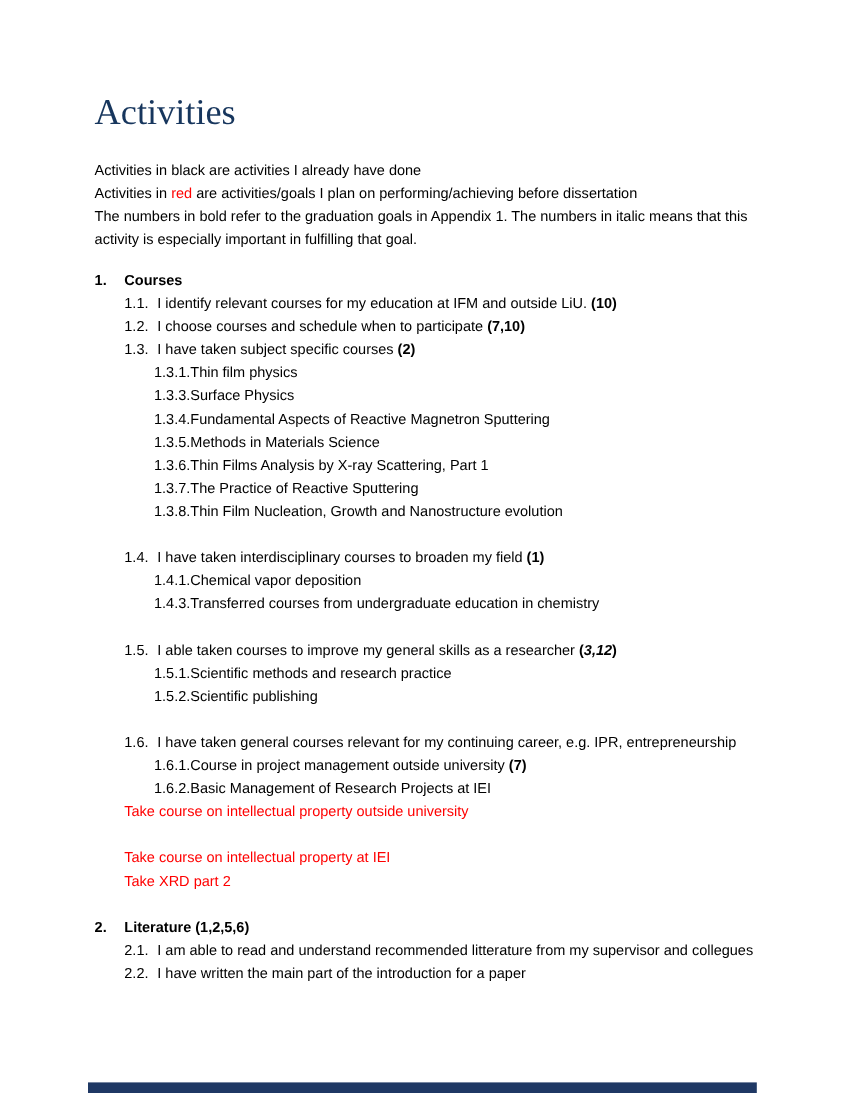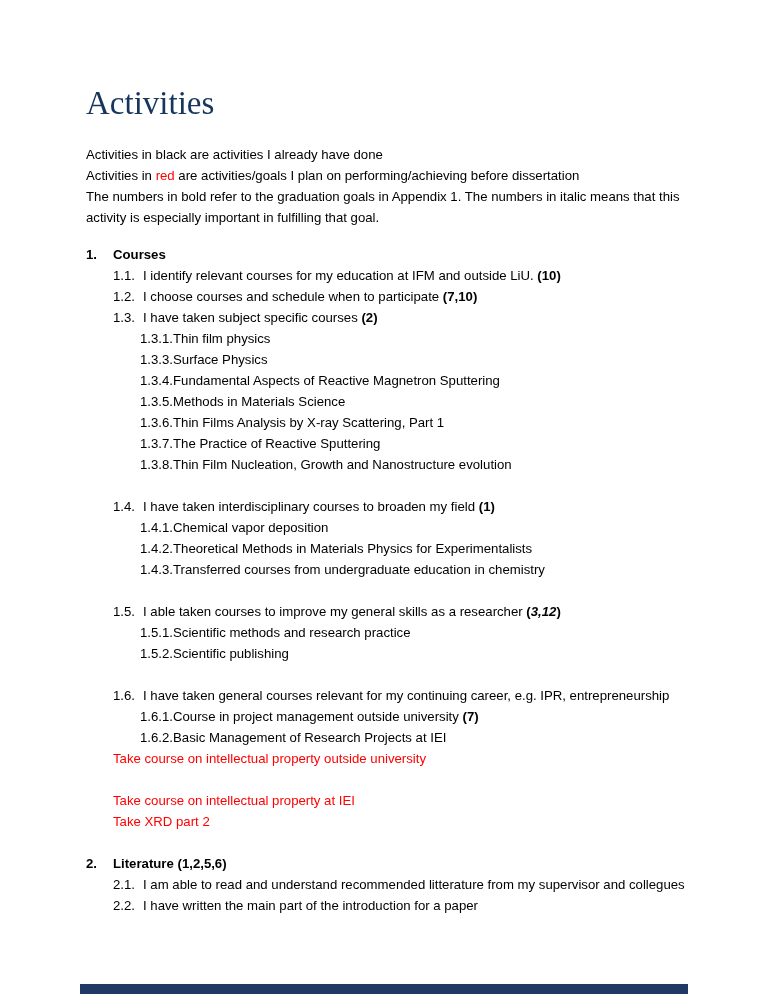--- a/index.html
+++ b/index.html
@@ -72,21 +72,20 @@
         <div class="line l2"><span class="marker2">1.3.</span><span>I have taken subject specific courses </span><span class="b">(2)</span></div>
         <div class="line l3"><span class="marker3">1.3.1.</span><span>Thin film physics</span></div>
         <div class="line l3"><span class="marker3">1.3.3.</span><span>Surface Physics</span></div>
         <div class="line l3"><span class="marker3">1.3.4.</span><span>Fundamental Aspects of Reactive Magnetron Sputtering</span></div>
         <div class="line l3"><span class="marker3">1.3.5.</span><span>Methods in Materials Science</span></div>
         <div class="line l3"><span class="marker3">1.3.6.</span><span>Thin Films Analysis by X-ray Scattering, Part 1</span></div>
         <div class="line l3"><span class="marker3">1.3.7.</span><span>The Practice of Reactive Sputtering</span></div>
         <div class="line l3"><span class="marker3">1.3.8.</span><span>Thin Film Nucleation, Growth and Nanostructure evolution</span></div>
         <div class="line l2 gap"><span class="marker2">1.4.</span><span>I have taken interdisciplinary courses to broaden my field </span><span class="b">(1)</span></div>
         <div class="line l3"><span class="marker3">1.4.1.</span><span>Chemical vapor deposition</span></div>
-        <div class="line l3"><span class="marker3">1.4.2.</span><span>Theoretical Methods in Materials Physics for Experimentalists</span></div>
         <div class="line l3"><span class="marker3">1.4.3.</span><span>Transferred courses from undergraduate education in chemistry</span></div>
         <div class="line l2 gap"><span class="marker2">1.5.</span><span>I able taken courses to improve my general skills as a researcher </span><span class="b">(</span><span class="b i">3,12</span><span class="b">)</span></div>
         <div class="line l3"><span class="marker3">1.5.1.</span><span>Scientific methods and research practice</span></div>
         <div class="line l3"><span class="marker3">1.5.2.</span><span>Scientific publishing</span></div>
         <div class="line l2 gap"><span class="marker2">1.6.</span><span>I have taken general courses relevant for my continuing career, e.g. IPR, entrepreneurship</span></div>
         <div class="line l3"><span class="marker3">1.6.1.</span><span>Course in project management outside university </span><span class="b">(7)</span></div>
         <div class="line l3"><span class="marker3">1.6.2.</span><span>Basic Management of Research Projects at IEI</span></div>
         <div class="line lr"><span class="red">Take course on intellectual property outside university</span></div>
         <div class="line lr gap"><span class="red">Take course on intellectual property at IEI</span></div>
         <div class="line lr"><span class="red">Take XRD part 2</span></div>

